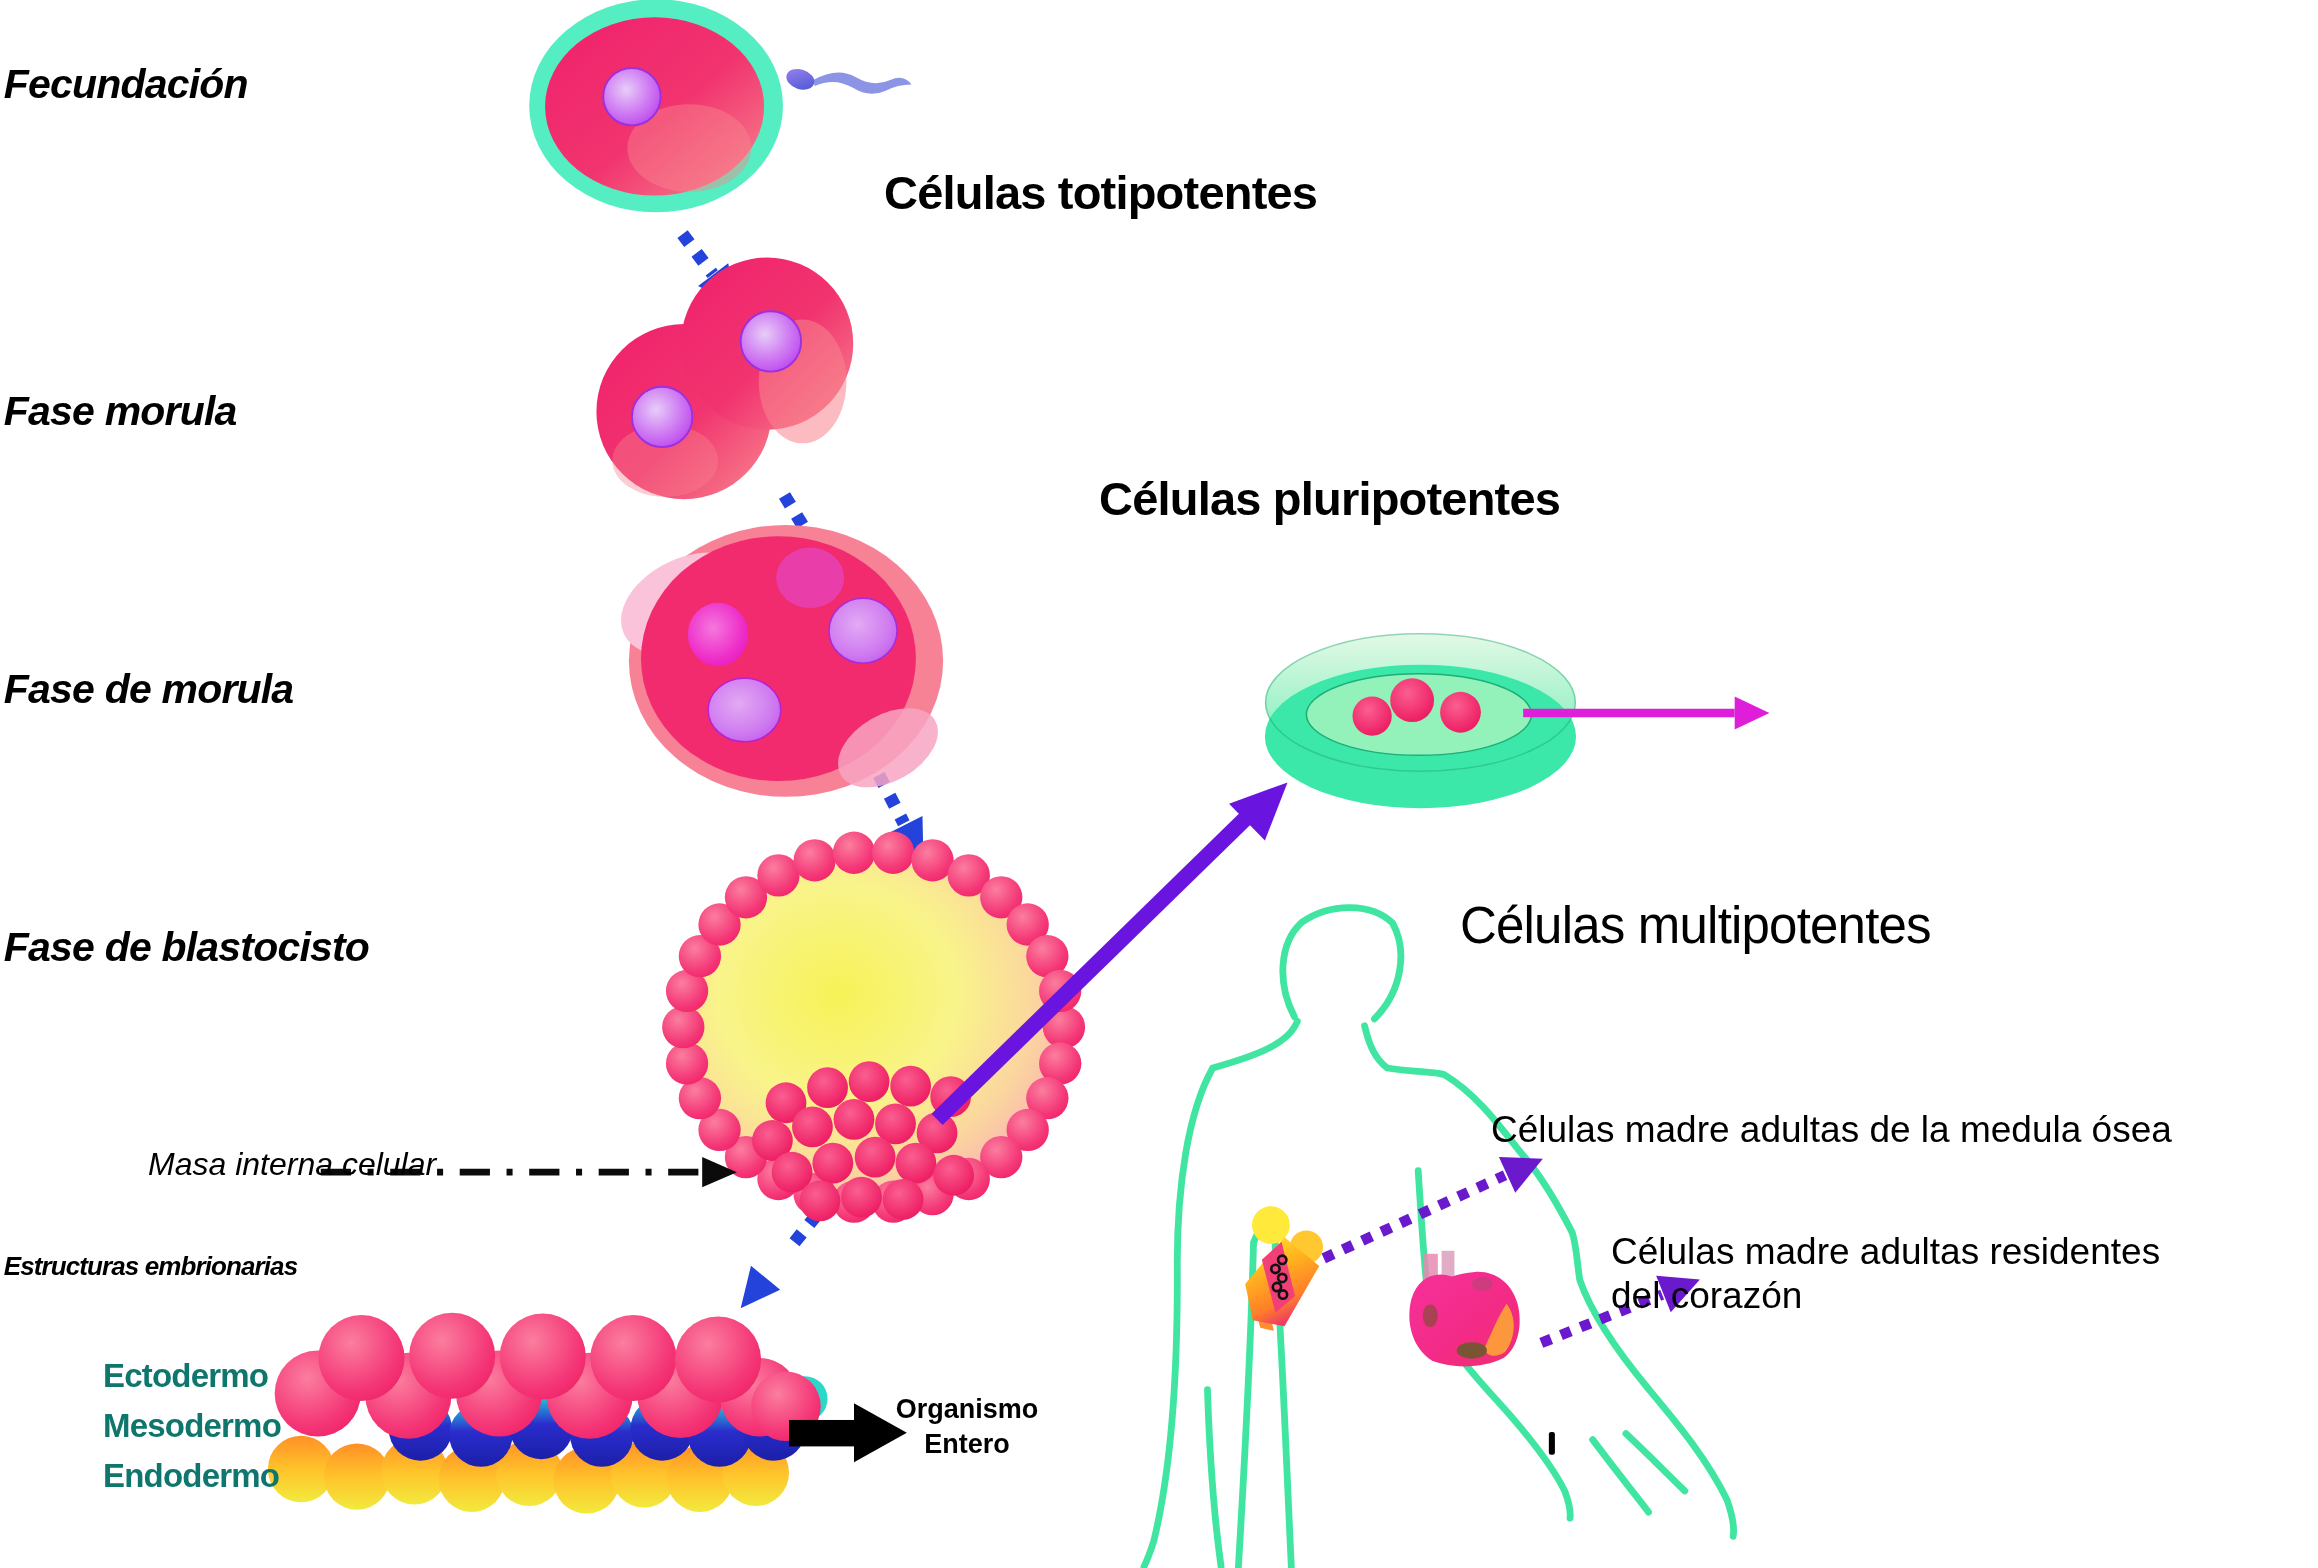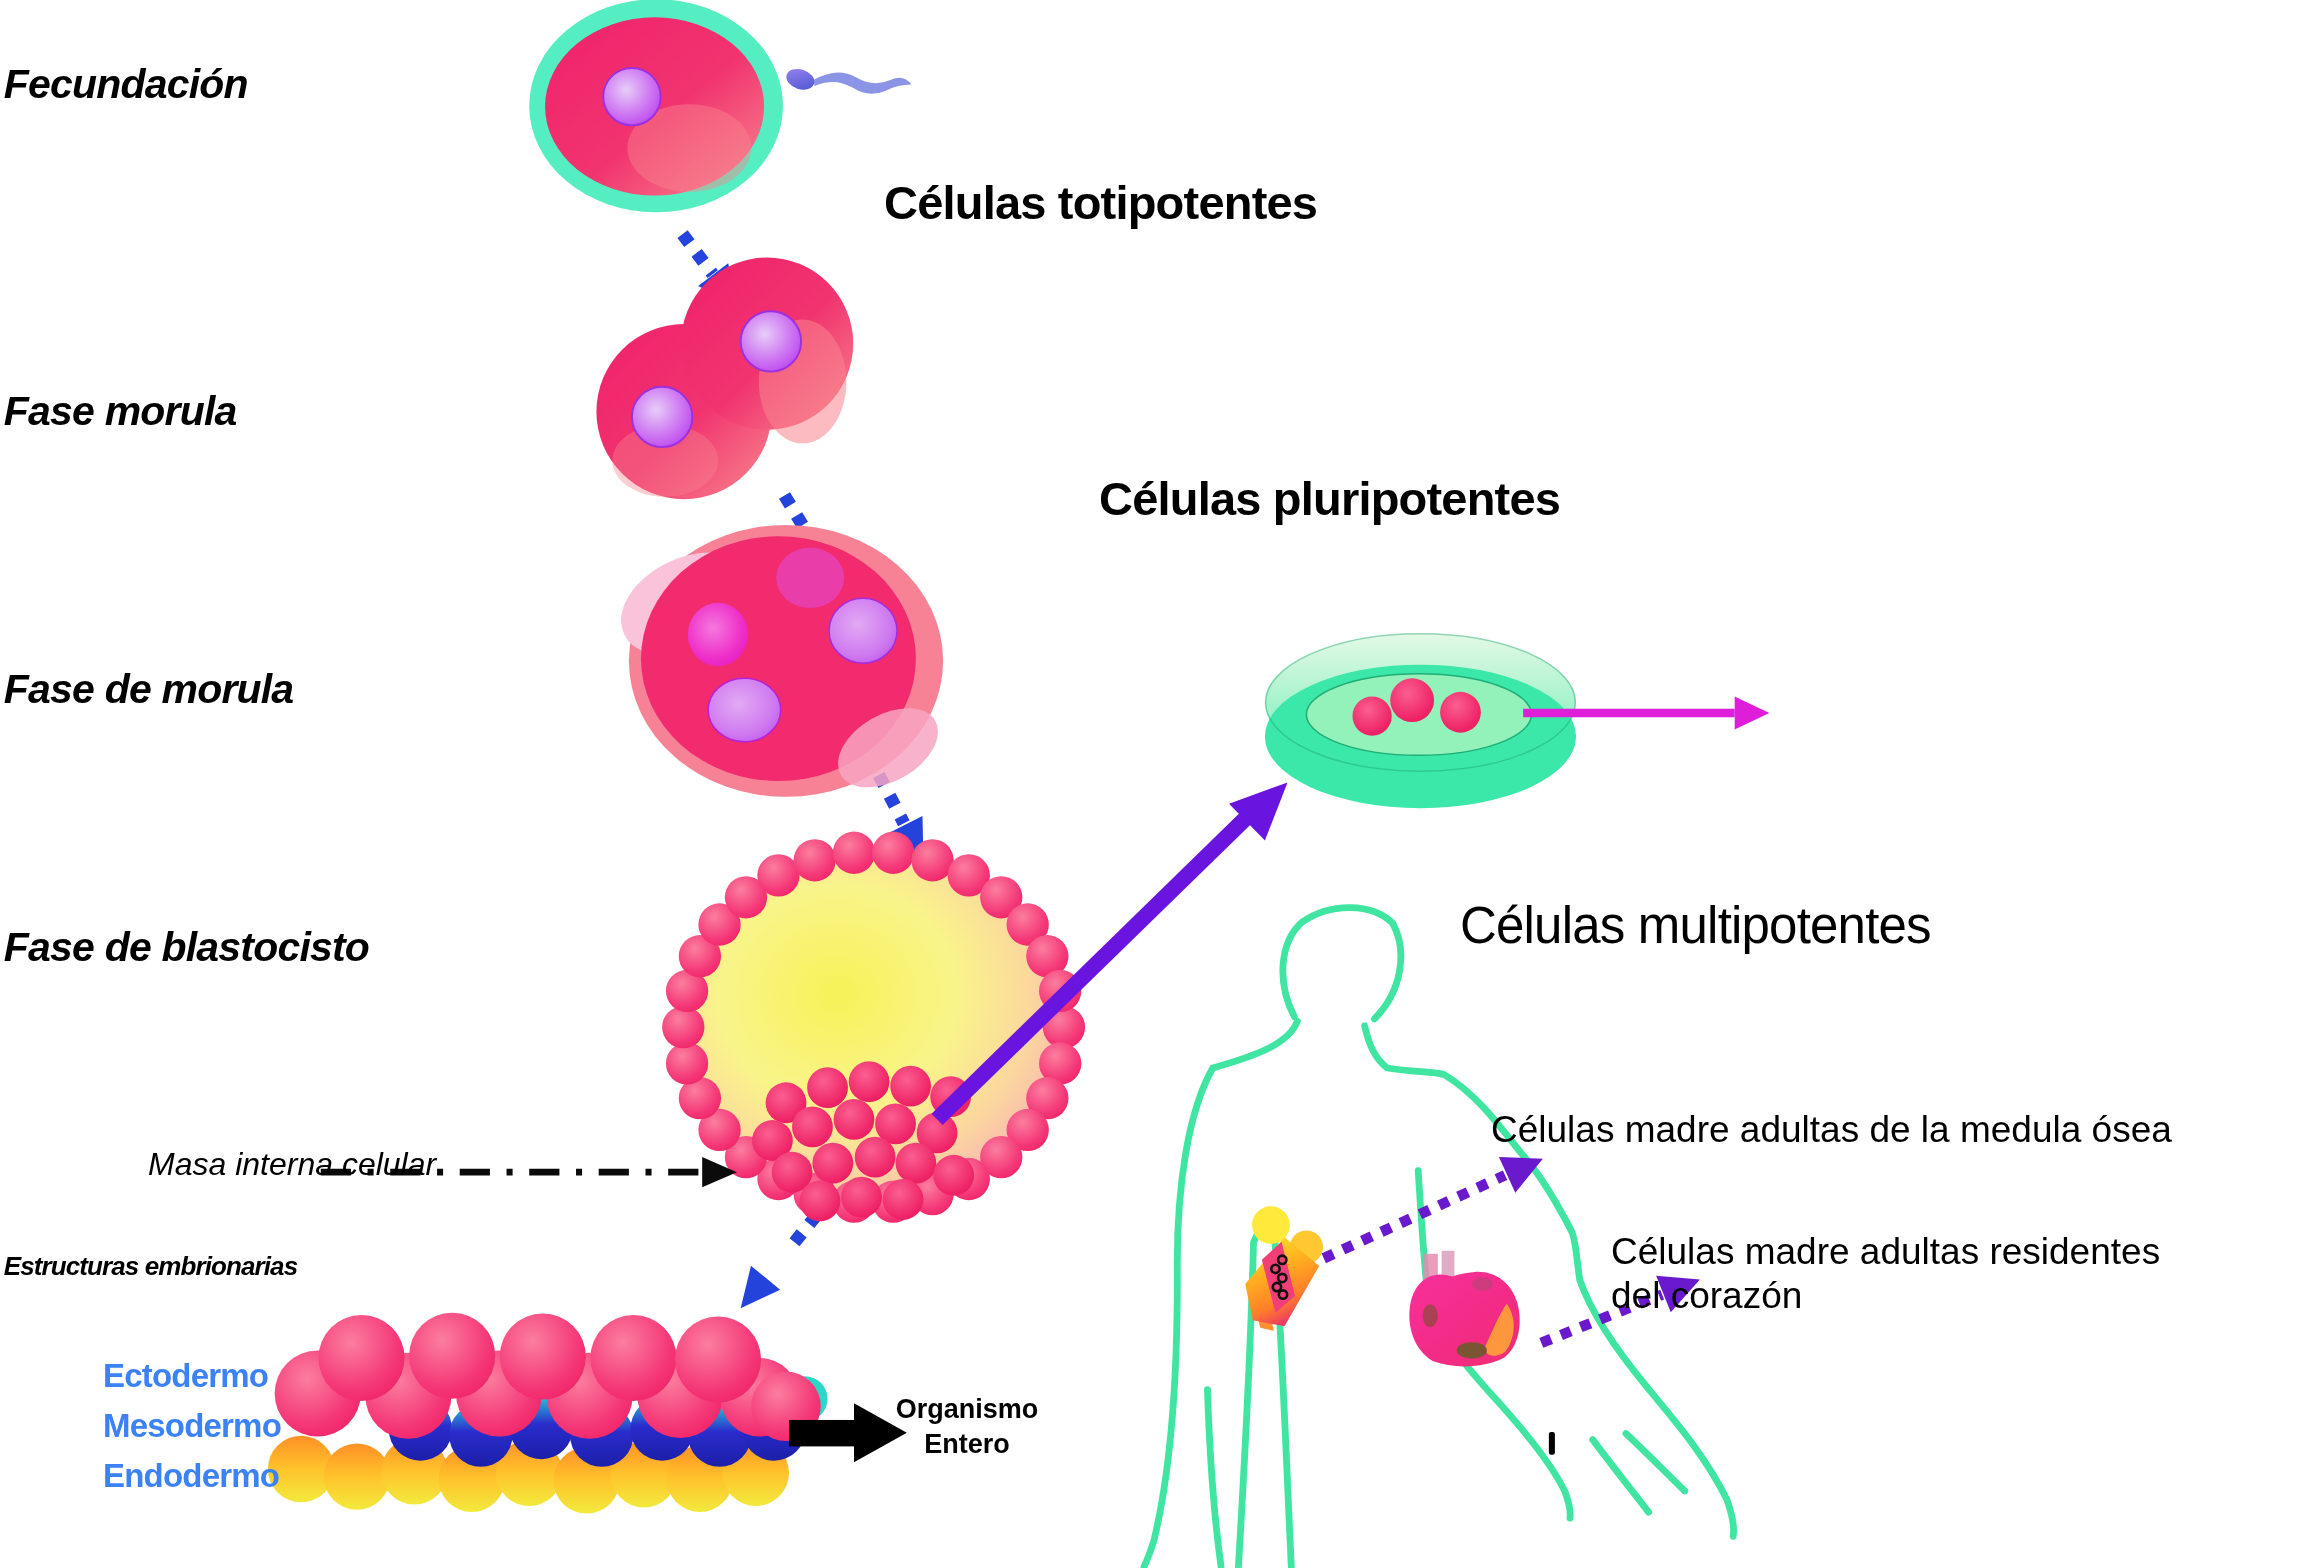--- a/index.html
+++ b/index.html
@@ -7,21 +7,21 @@
           font-family:"Liberation Sans",sans-serif;}
   #art{position:absolute;left:0;top:0;}
   .label{position:absolute;color:#000;white-space:pre-line;line-height:1.18;}
   .stage{font-weight:bold;font-style:italic;font-size:41px;letter-spacing:-0.8px;}
   .stage-small{font-weight:bold;font-style:italic;font-size:26px;letter-spacing:-0.9px;}
   .potency{font-weight:bold;font-size:47px;letter-spacing:-0.8px;}
   .potency-big{font-weight:normal;font-size:51px;letter-spacing:-0.8px;}
   .annot-italic{font-style:italic;font-size:32px;line-height:1.22;}
   .annot-plain{font-size:37px;letter-spacing:0;}
   .organismo{font-weight:bold;font-size:27px;text-align:center;line-height:1.3;}
-  .germ{position:absolute;left:103px;font-weight:bold;font-size:33px;letter-spacing:-0.8px;color:#3b82f6;}
+  .germ{position:absolute;left:103px;font-weight:bold;font-size:33px;letter-spacing:-0.8px;color:#0f766e;}
 </style>
 </head>
 <body>
 
 <div id="canvas">
 
   <svg id="art" width="2319" height="1568" viewBox="0 0 3069 2076">
     <defs>
       <linearGradient id="gEgg" x1="0" y1="0" x2="1" y2="1">
         <stop offset="0" stop-color="#f0206c"></stop>
@@ -307,21 +307,21 @@
     </g>
 
     <g fill="#000000">
       <rect x="1044" y="1880" width="88" height="35"></rect>
       <polygon points="1130,1858 1200,1897 1130,1936"></polygon>
     </g>
   </svg>
 
   <div class="label stage" style="left:3.8px;top:60px;">Fecundación</div>
 
-  <div class="label potency" style="left:884px;top:165px;margin-top:10px;">Células totipotentes</div>
+  <div class="label potency" style="left:884px;top:165px;">Células totipotentes</div>
 
   <div class="label stage" style="left:3.8px;top:387px;">Fase morula</div>
 
   <div class="label potency" style="left:1099px;top:471px;">Células pluripotentes</div>
 
   <div class="label stage" style="left:3.8px;top:665px;">Fase de morula</div>
 
 
   <div class="label stage" style="left:3.8px;top:923px;">Fase de blastocisto</div>
 

